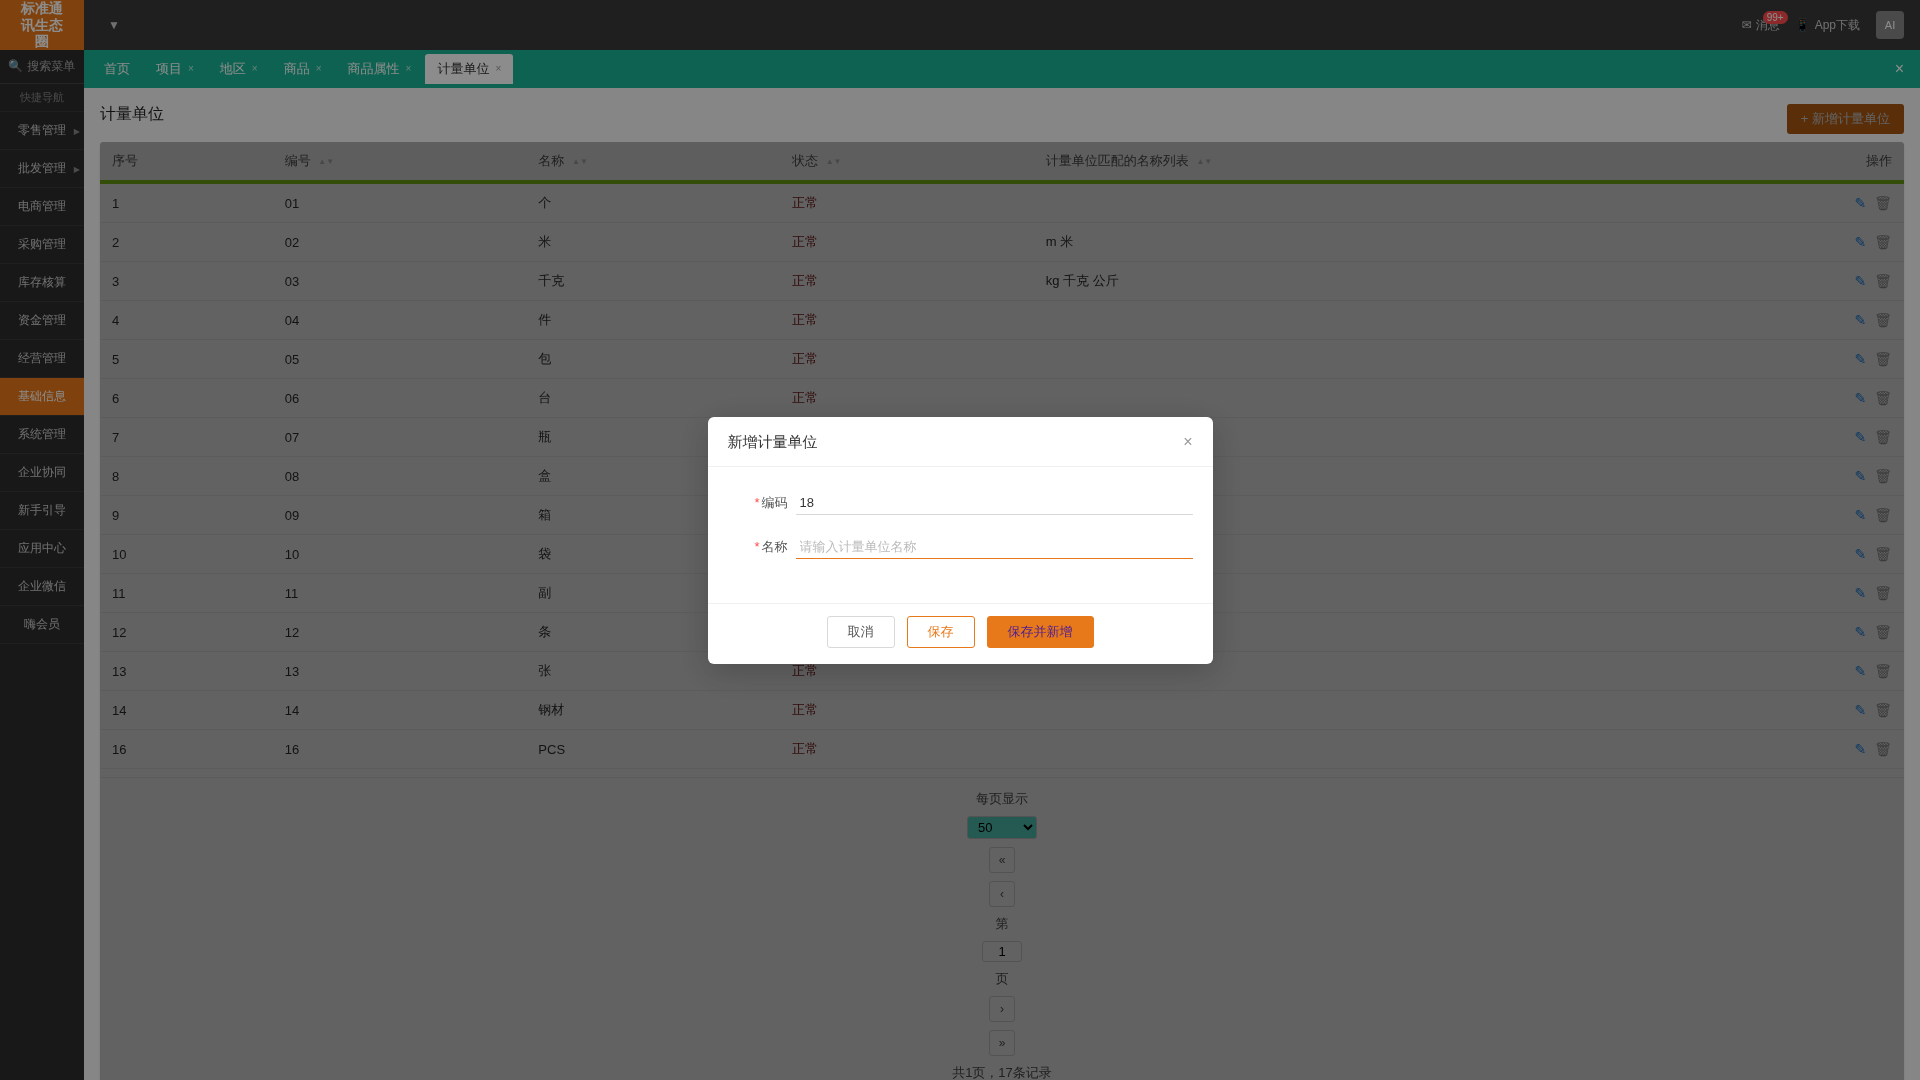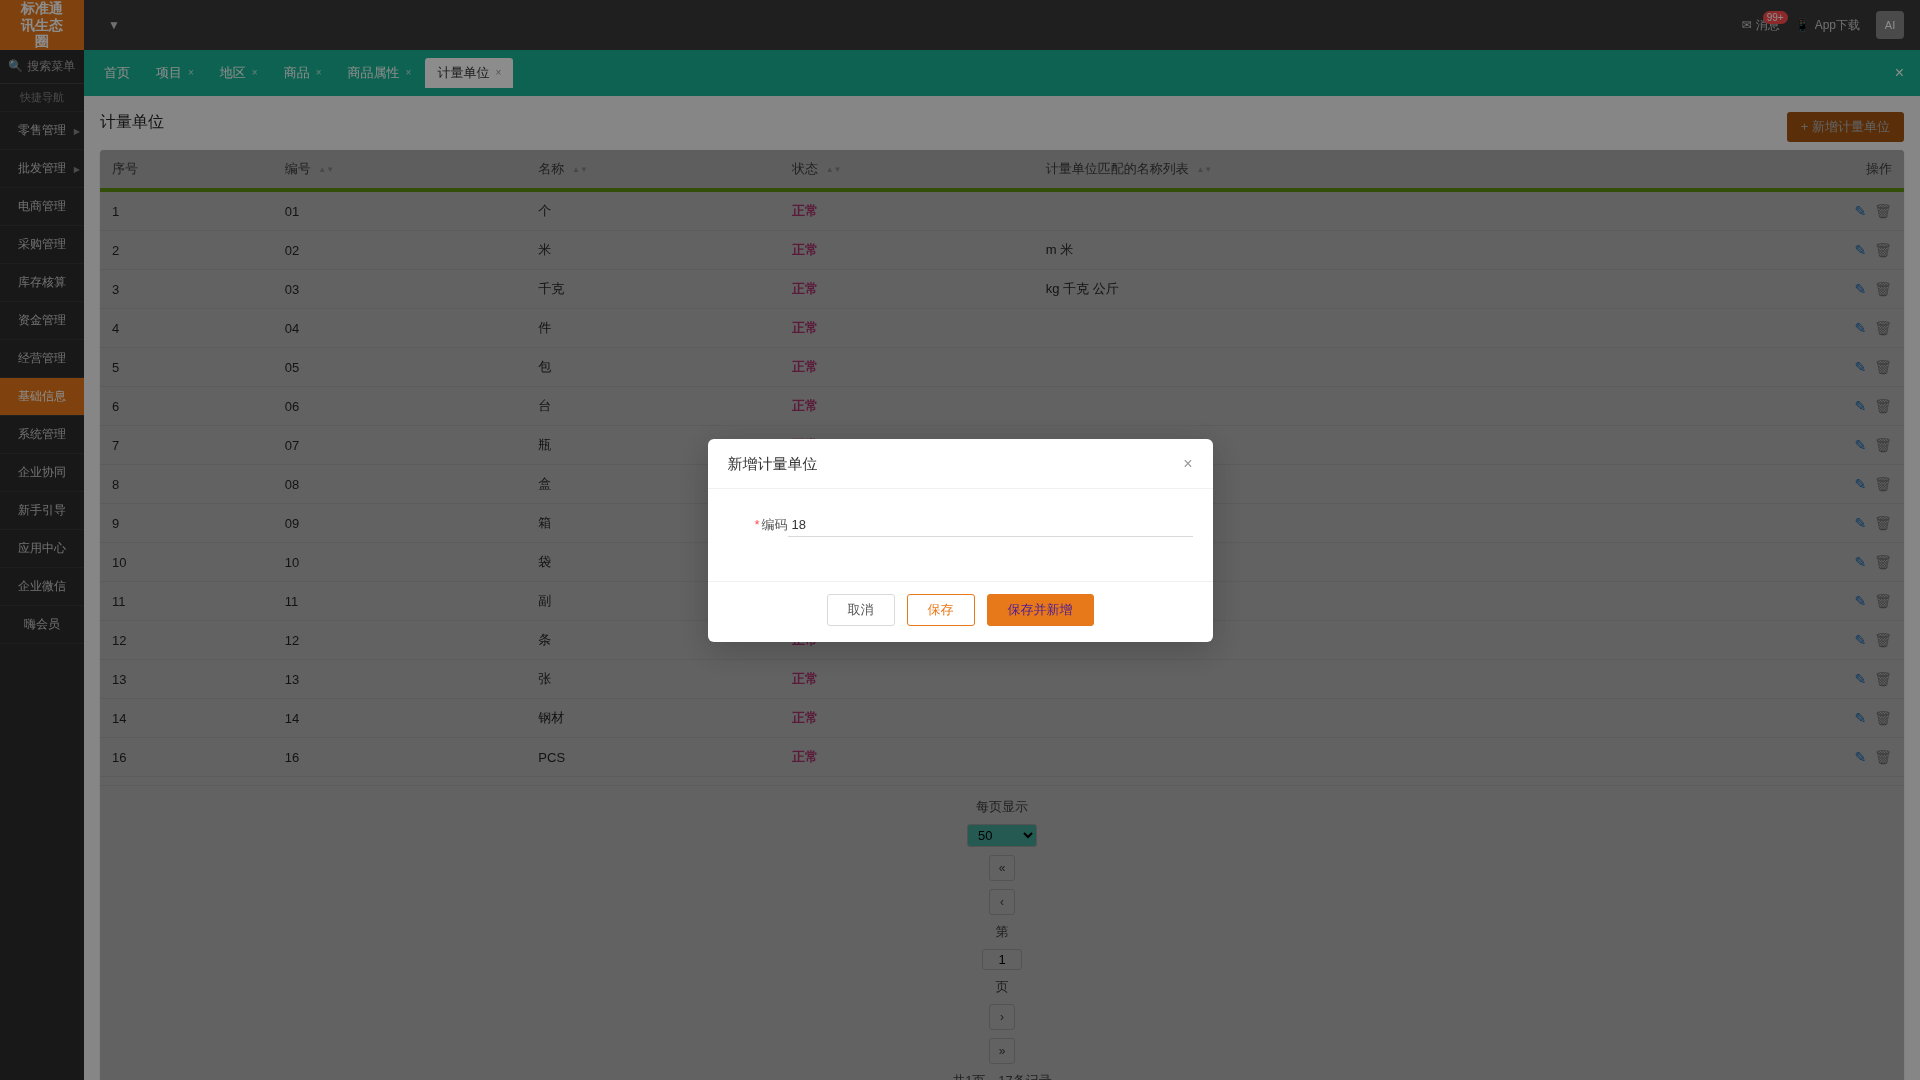--- a/index.html
+++ b/index.html
@@ -137,21 +137,21 @@
       font-size: 11px;
       cursor: pointer;
     }
 
     
     .tabs-bar {
       background: #1ab394;
       display: flex;
       align-items: center;
       padding: 0 8px;
-      height: 46px;
+      height: 38px;
       flex-shrink: 0;
       gap: 2px;
     }
     .tab {
       padding: 0 12px;
       height: 30px;
       display: flex;
       align-items: center;
       gap: 6px;
       border-radius: 3px 3px 0 0;
@@ -243,22 +243,21 @@
     }
     tbody tr {
       border-bottom: 1px solid #f0f0f0;
     }
     tbody td {
       padding: 10px 12px;
       color: #333;
       font-size: 13px;
     }
     .status-normal {
-      color: #ec4899;
-      font-weight: bold;
+      color: #7f1d1d;
     }
     .action-icons {
       display: flex;
       gap: 8px;
     }
     .action-icon {
       color: #1890ff;
       cursor: pointer;
       font-size: 14px;
     }
@@ -342,20 +341,21 @@
       font-size: 16px;
       line-height: 1;
     }
     .modal-body {
       padding: 24px 20px;
     }
     .form-row {
       display: flex;
       align-items: center;
       margin-bottom: 20px;
+      gap: 8px;
     }
     .form-label {
       width: 60px;
       text-align: right;
       color: #555;
       font-size: 13px;
       flex-shrink: 0;
     }
     .form-label .required {
       color: #ff4d4f;
@@ -770,20 +770,26 @@
       <span class="modal-title">新增计量单位</span>
       <span class="modal-close">×</span>
     </div>
     <div class="modal-body">
       <div class="form-row">
         <div class="form-label">
           <span class="required">*</span><span>编码</span>
         </div>
         <input class="form-input" type="text" value="18" style="">
       </div>
+      <div class="form-row">
+        <div class="form-label">
+          <span class="required">*</span><span>名称</span>
+        </div>
+        <input class="form-input highlighted" type="text" placeholder="请输入计量单位名称" style="">
+      </div>
     </div>
     <div class="modal-footer">
       <button class="btn">取消</button>
       <button class="btn btn-primary">保存</button>
       <button class="btn btn-orange">保存并新增</button>
     </div>
   </div>
 </div>
 
 </body></html>

